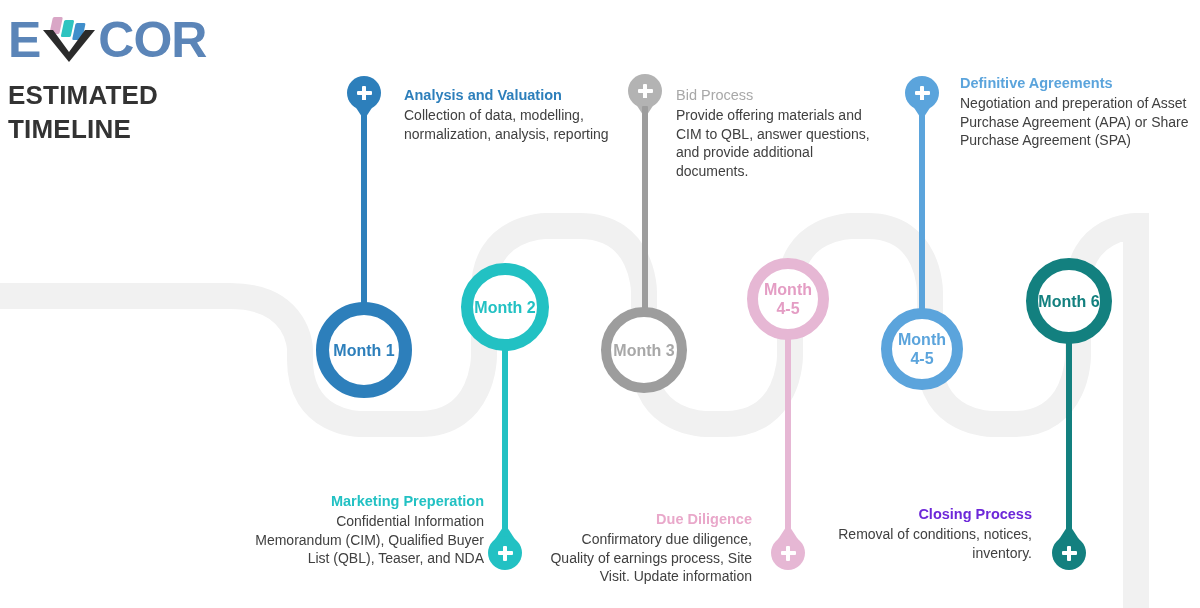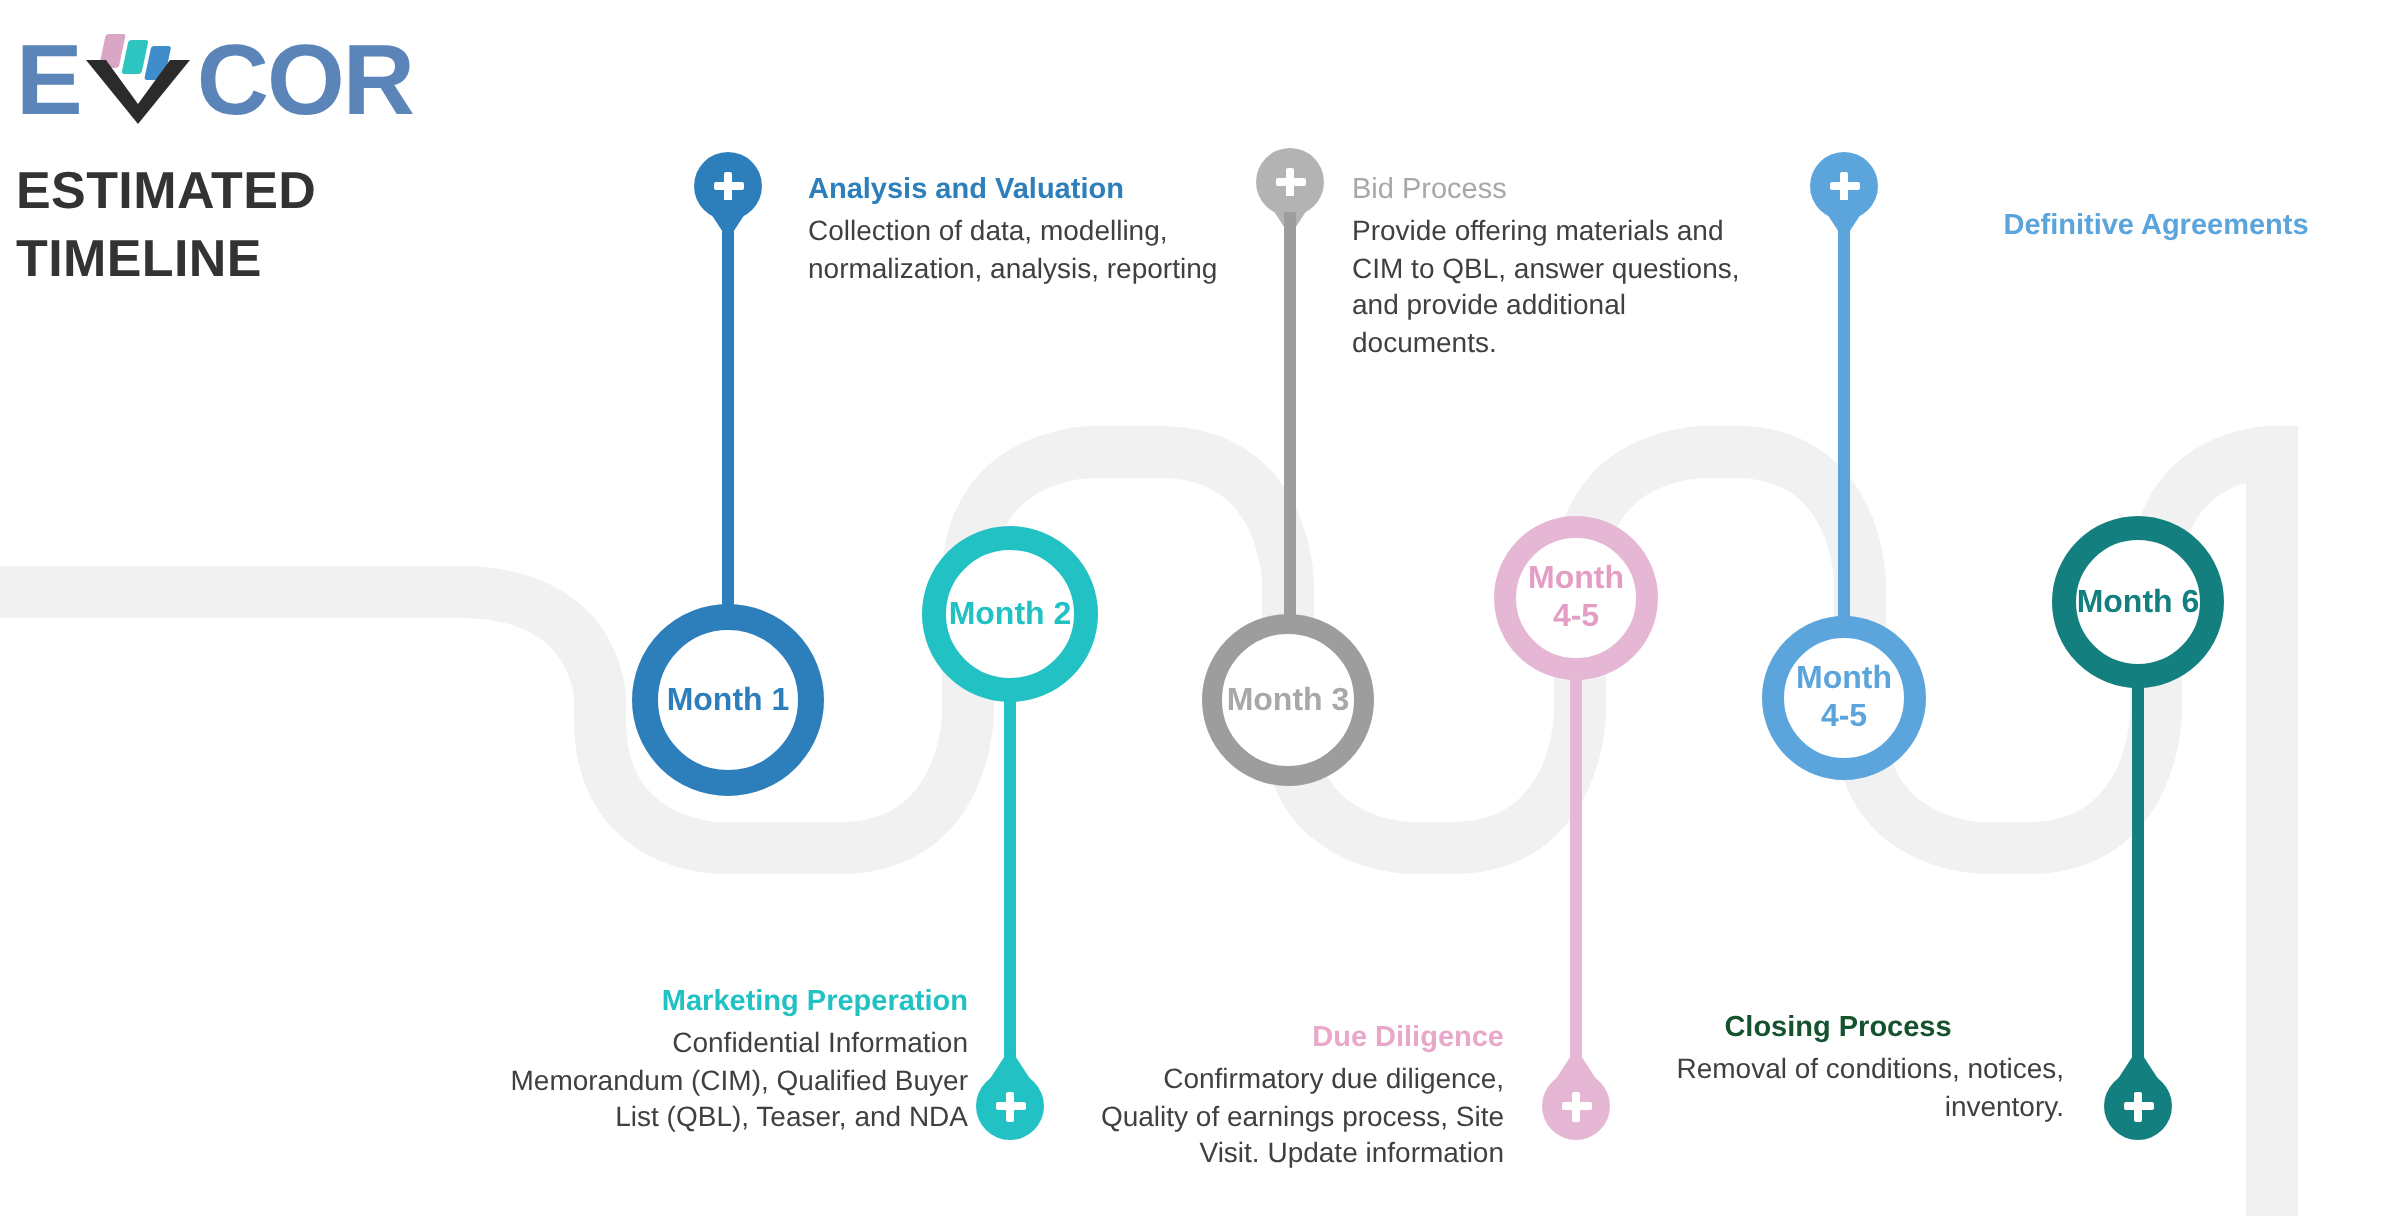--- a/index.html
+++ b/index.html
@@ -199,35 +199,36 @@
     <div class="pin" style="left:905px;top:76px;background:#5ba4dc;">
       <span class="plus"></span>
     </div>
     <svg style="position:absolute;left:905px;top:100px;" width="34" height="20" aria-hidden="true">
       <path d="M 4 0 L 30 0 L 17 20 Z" fill="#5ba4dc"></path>
     </svg>
     <div class="stem" style="left:919px;top:108px;height:205px;background:#5ba4dc;"></div>
     <div class="ring" style="left:881px;top:308px;width:82px;height:82px;border:11px solid #5ba4dc;">
       <span class="ring-label" style="color:#5ba4dc;width:60px;">Month 4-5</span>
     </div>
-    <div class="txt left" style="left:960px;top:104px;width:236px;text-align:center;">
+    <div class="txt left" style="left:960px;top:74px;width:236px;">
       <div class="hd" style="color:#5ba4dc;">Definitive Agreements</div>
+      <div class="bd">Negotiation and preperation of Asset Purchase Agreement (APA) or Share Purchase Agreement (SPA)</div>
     </div>
   </div>
 
   <div class="node">
     <div class="ring" style="left:1026px;top:258px;width:86px;height:86px;border:12px solid #13807f;">
       <span class="ring-label" style="color:#13807f;text-align:center;">Month 6</span>
     </div>
     <div class="stem" style="left:1066px;top:340px;height:204px;background:#13807f;"></div>
     <svg style="position:absolute;left:1052px;top:524px;" width="34" height="20" aria-hidden="true">
       <path d="M 4 20 L 30 20 L 17 0 Z" fill="#13807f"></path>
     </svg>
     <div class="pin down" style="left:1052px;top:536px;background:#13807f;">
       <span class="plus"></span>
     </div>
     <div class="txt right" style="left:806px;top:505px;width:226px;">
-      <div class="hd" style="color:#14532d;text-align:center;">Closing Process</div>
+      <div class="hd" style="color:#6d28d9;">Closing Process</div>
       <div class="bd">Removal of conditions, notices, inventory.</div>
     </div>
   </div>
 
 </div>
 
 </body></html>

